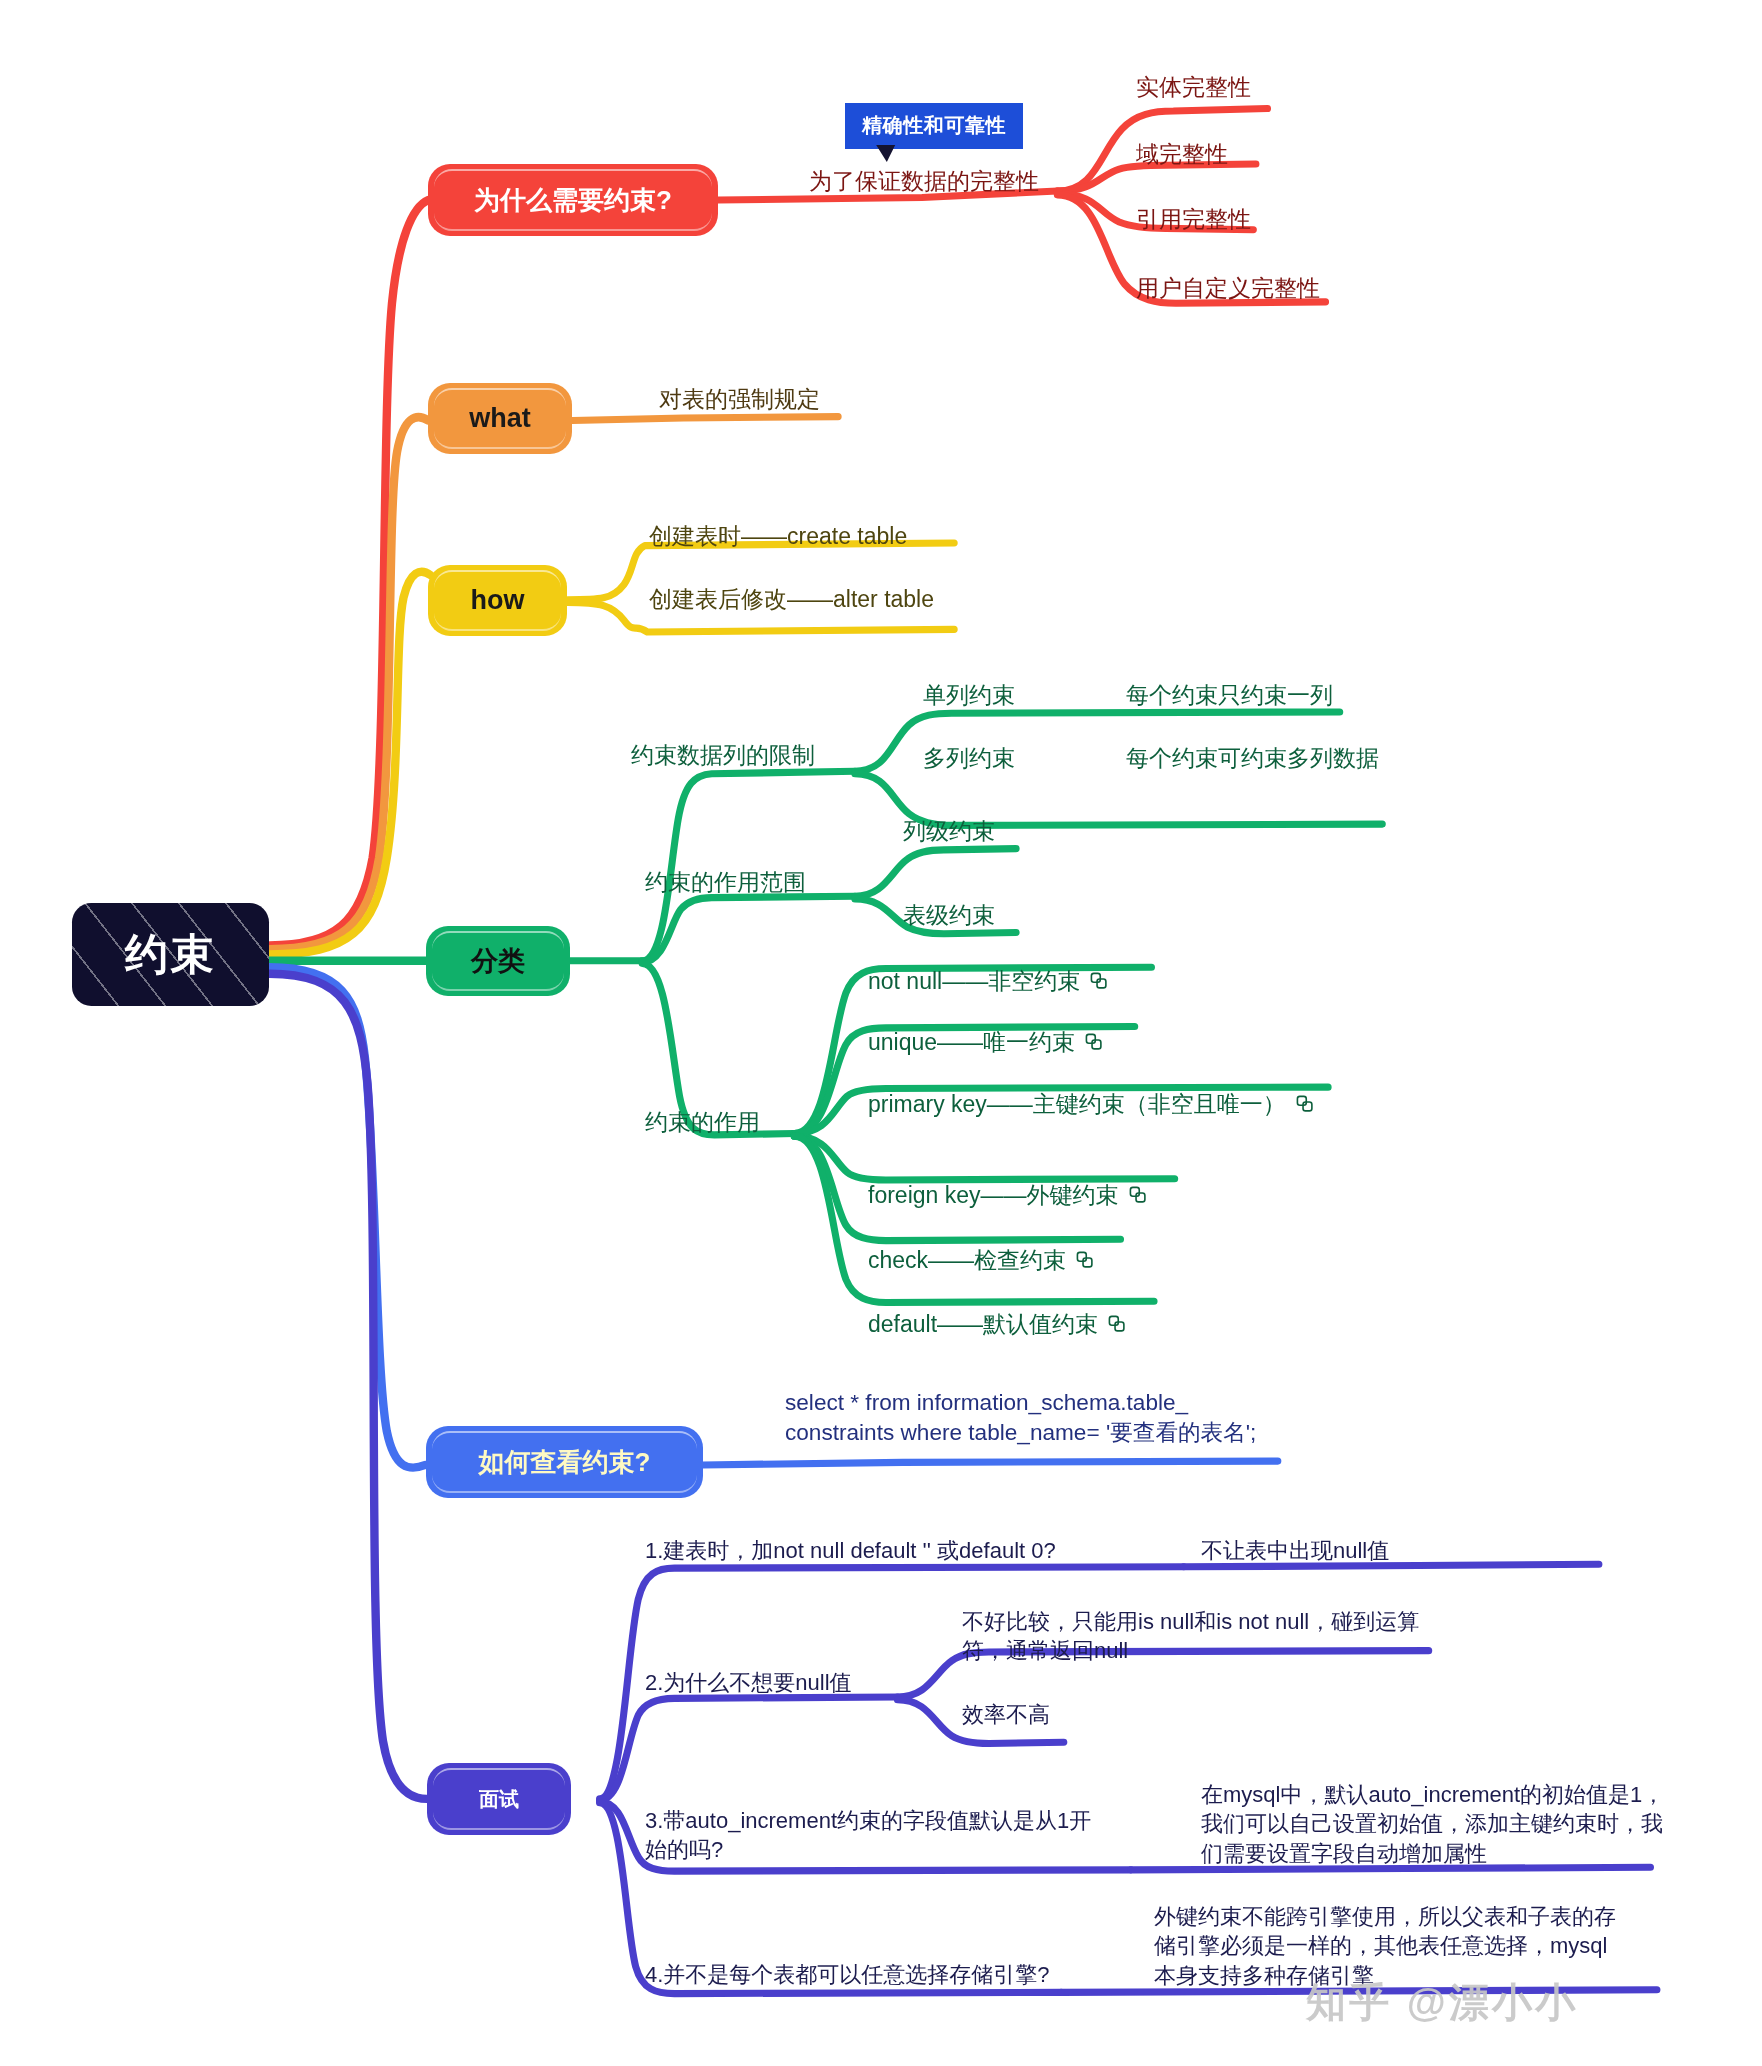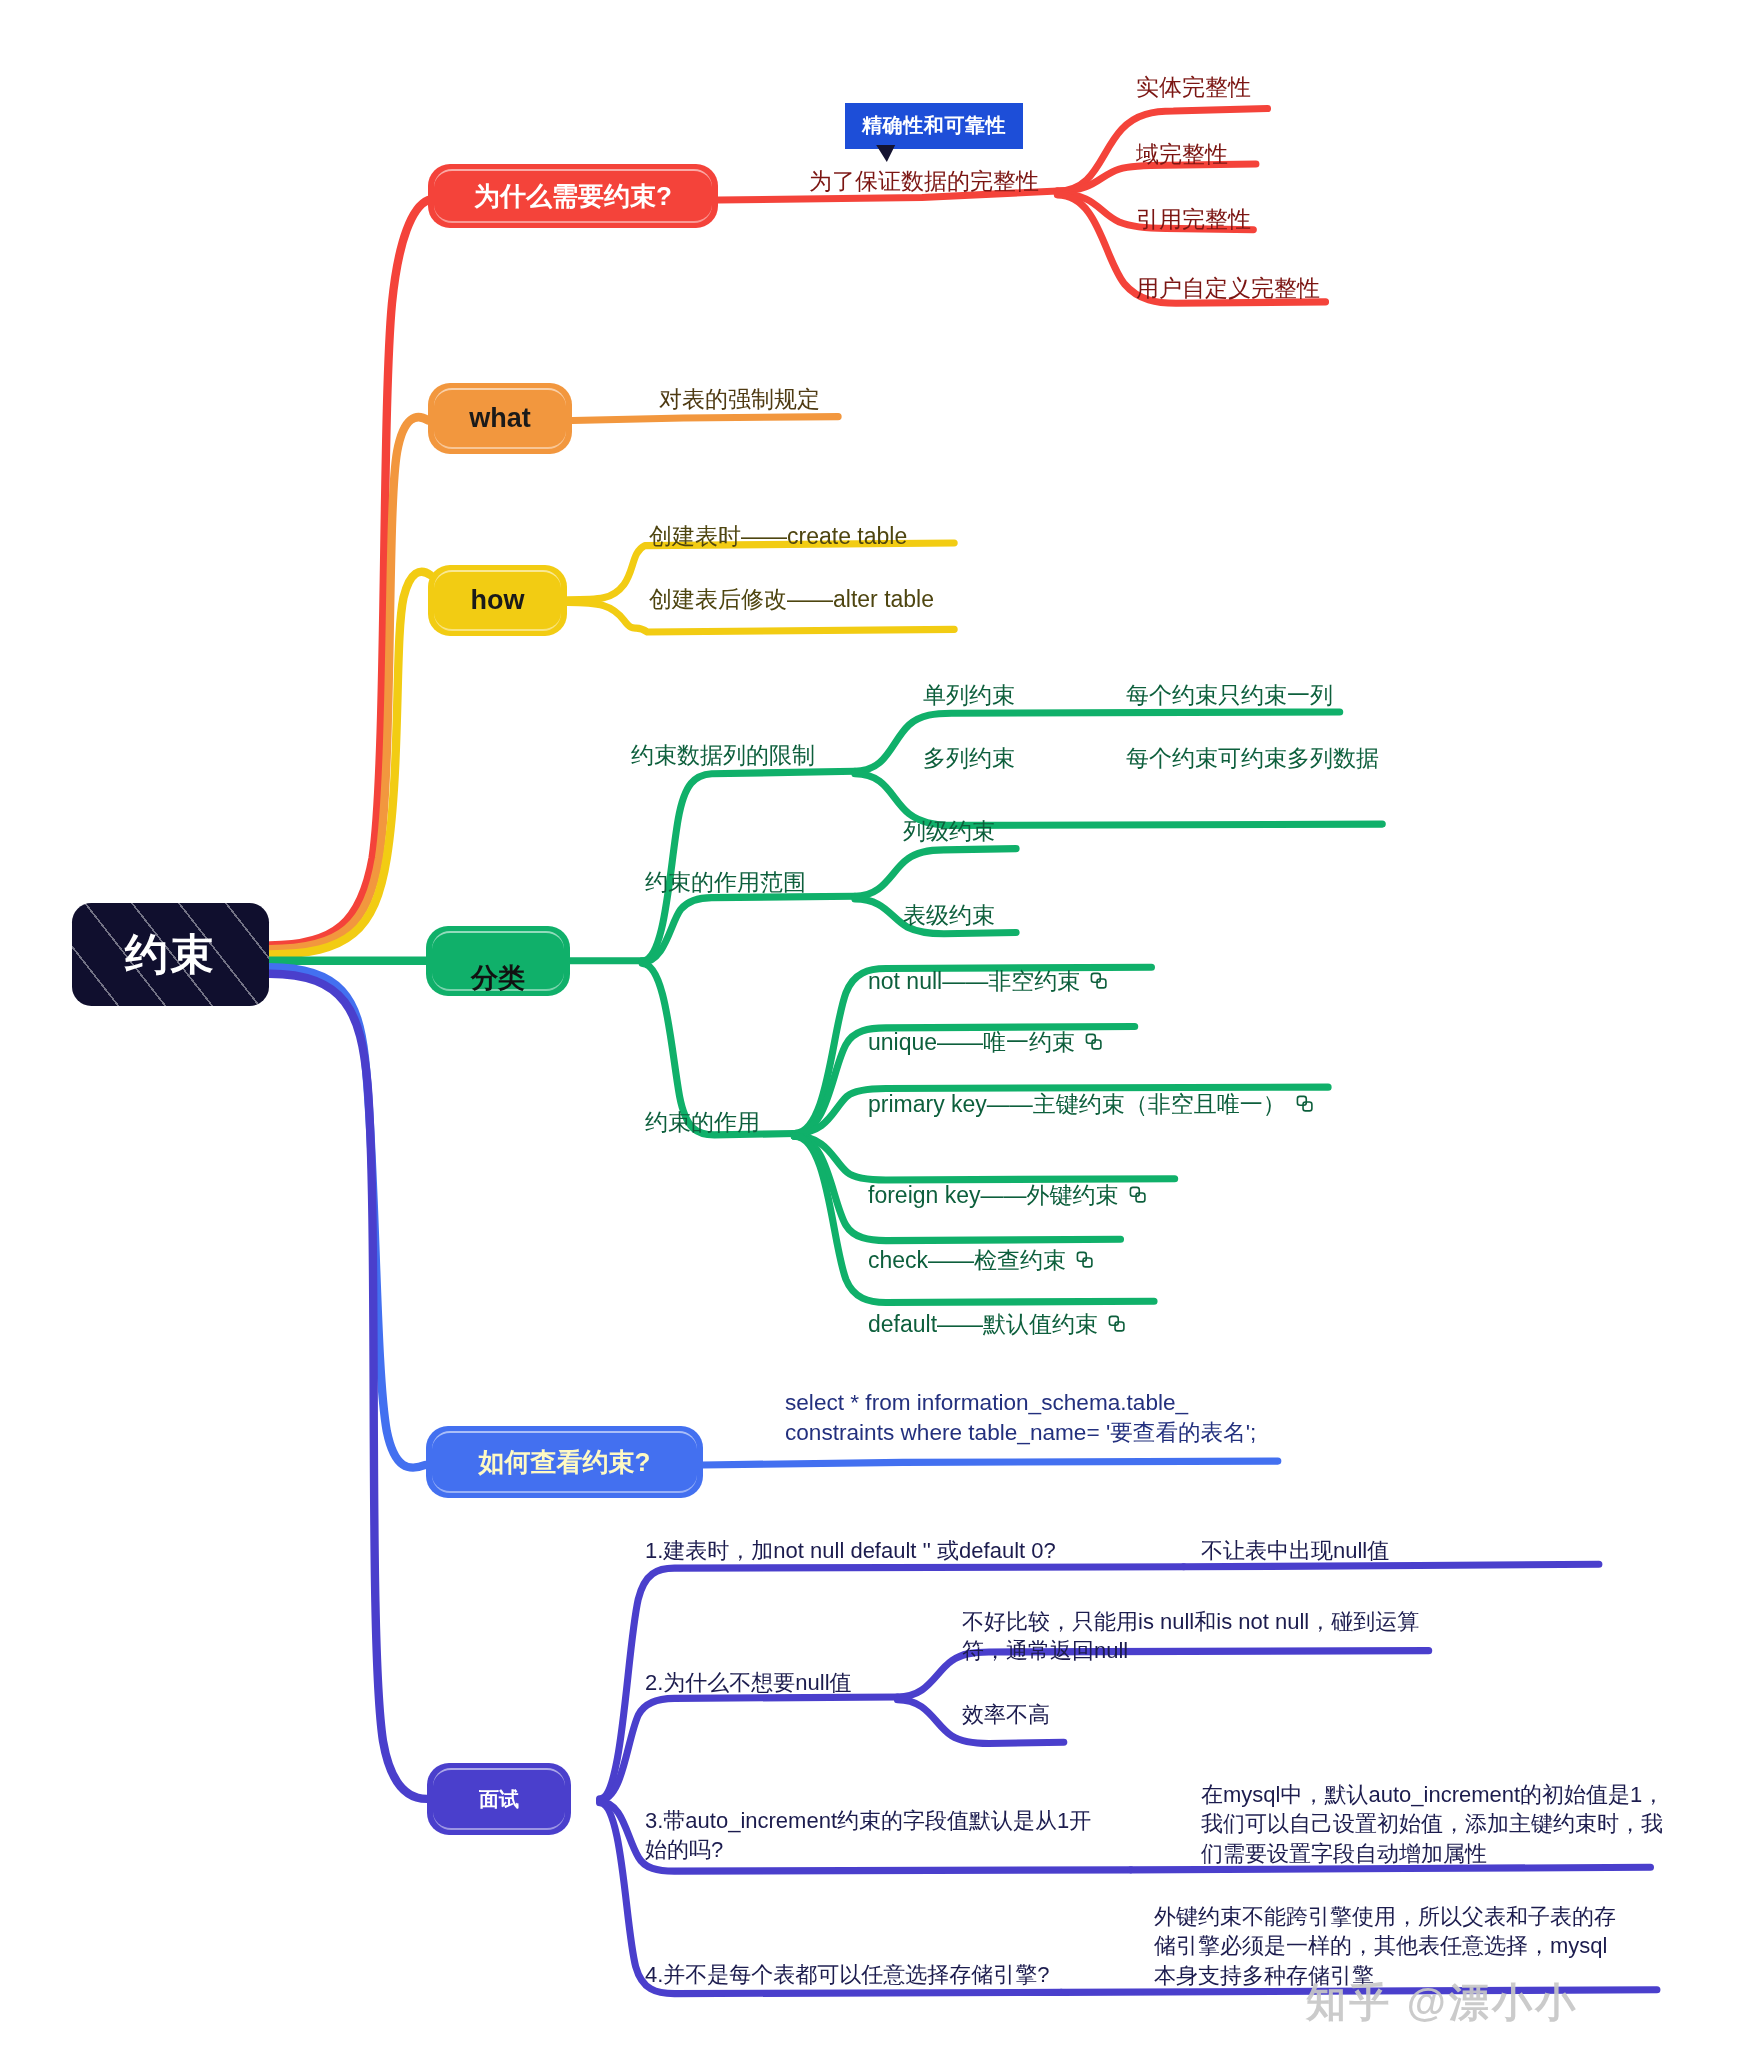--- a/index.html
+++ b/index.html
@@ -35,21 +35,21 @@
     position:absolute;left:5.8px;right:5.8px;top:5.2px;bottom:5.2px;
     border-top:2.6px solid rgba(255,255,255,.55);
     border-bottom:2.6px solid rgba(255,255,255,.45);
     border-radius:18px;pointer-events:none;
   }
   .pill span{position:relative;z-index:2;}
 
   .pill-red   {background:#F4433A;color:#ffffff;}
   .pill-orange{background:#F2973E;color:#1a1a1a;}
   .pill-yellow{background:#F2CC13;color:#1a1a1a;}
-  .pill-green {background:#10B06A;color:#111111;align-items:flex-end;}
+  .pill-green {background:#10B06A;color:#111111;}
   .pill-blue  {background:#4370F0;color:#fef9c3;}
   .pill-purple{background:#4A3FCC;color:#ffffff;}
 
   
   .leaf{position:absolute;line-height:1.34;white-space:pre-line;}
   .leaf-red   {color:#7B1512;}
   .leaf-orange{color:#4E3A12;}
   .leaf-yellow{color:#4E4510;}
   .leaf-green {color:#0D5F3C;}
   .leaf-blue  {color:#23307E;}
@@ -138,21 +138,21 @@
       <path d="M930 2796 C 966 2796, 970 2990, 986 3050 C 996 3086, 1018 3092, 1046 3092 L 1646 3090" stroke="#4A3FCC" stroke-width="11"></path>
       <path d="M1646 3090 L 2120 3088 L 2570 3086" stroke="#4A3FCC" stroke-width="11"></path>
     </g>
   </svg>
 
   <div class="root-node">
     <div class="scratch"></div>
     <div class="label">约束</div>
   </div>
 
-  <div class="pill pill-red" style="left:428px;top:164px;width:290px;height:64px;font-size:26px;">
+  <div class="pill pill-red" style="left:428px;top:164px;width:290px;height:72px;font-size:26px;">
     <div class="inner-stroke"></div>
     <span>为什么需要约束?</span>
   </div>
 
   <div class="bubble" style="left:845px;top:103px;">
     <span>精确性和可靠性</span>
     <div class="tail"></div>
   </div>
 
   <div class="leaf leaf-red" style="left:809px;top:166px;font-size:23px;">为了保证数据的完整性</div>

